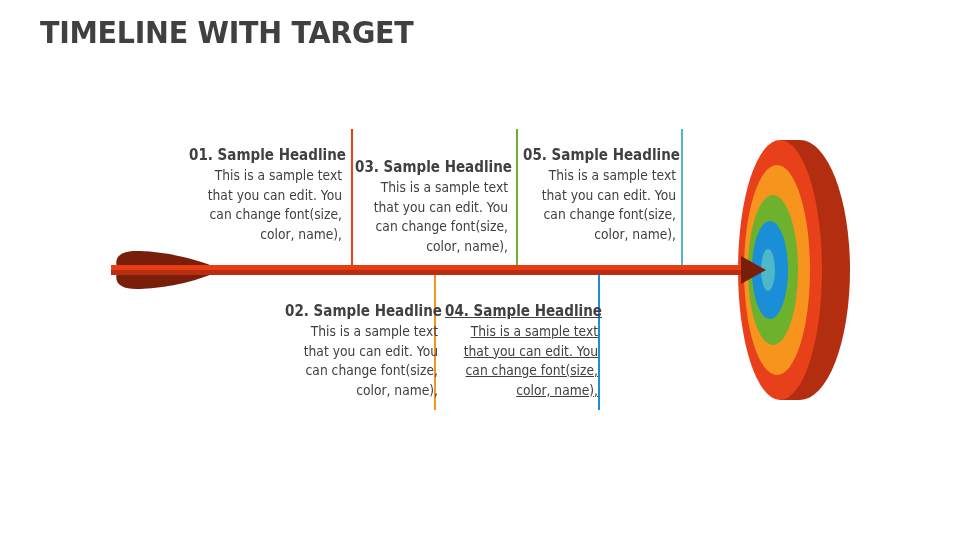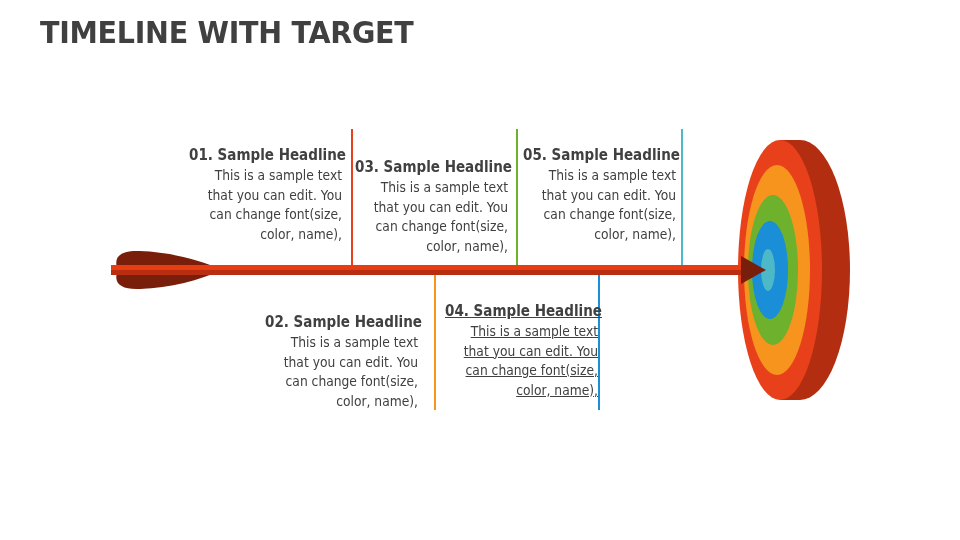--- a/index.html
+++ b/index.html
@@ -66,21 +66,21 @@
 <div class="item" style="left:506px; top:145px;">
   <div class="hl">05. Sample Headline</div>
   <div class="body">
     <div>This is a sample text</div>
     <div>that you can edit. You</div>
     <div>can change font(size,</div>
     <div>color, name),</div>
   </div>
 </div>
 
-<div class="item" style="left:248px; top:301px;margin-top:11px;">
+<div class="item" style="left:268px; top:301px;">
   <div class="hl">02. Sample Headline</div>
   <div class="body">
     <div>This is a sample text</div>
     <div>that you can edit. You</div>
     <div>can change font(size,</div>
     <div>color, name),</div>
   </div>
 </div>
 
 <div class="item" style="left:428px; top:301px;text-decoration:underline;">

